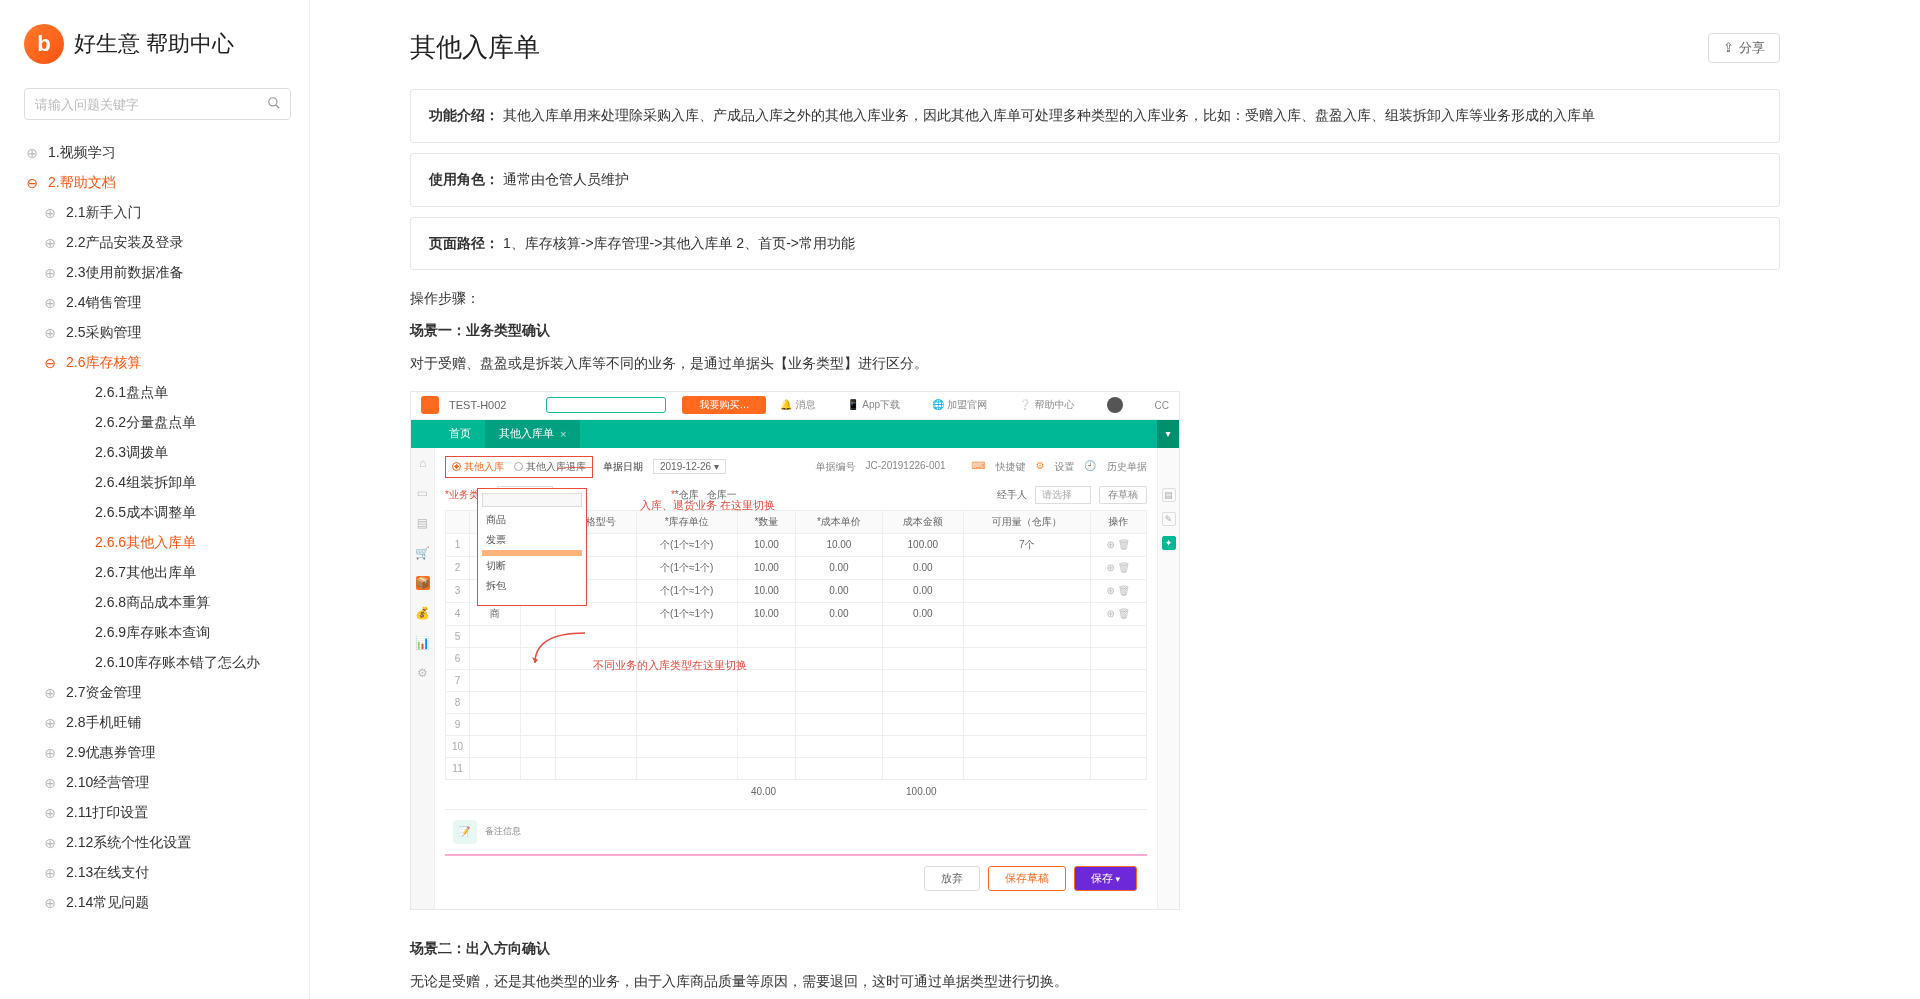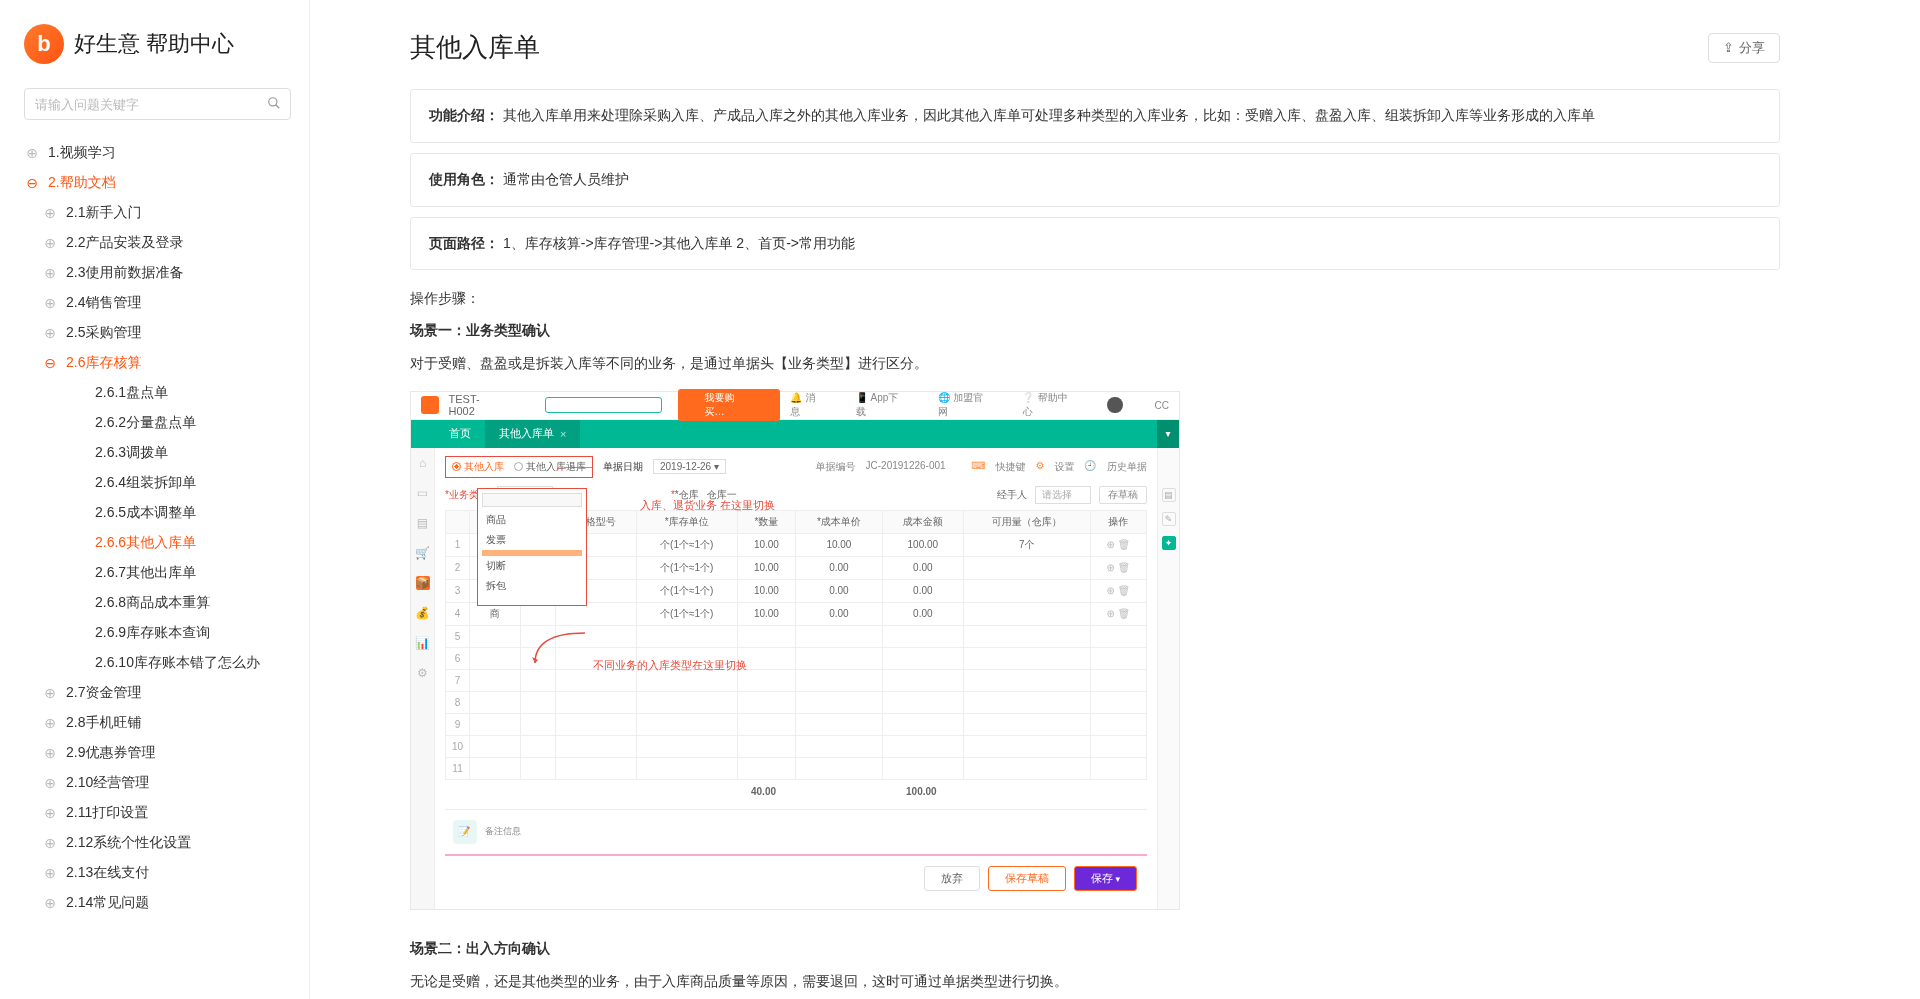--- a/index.html
+++ b/index.html
@@ -29,21 +29,21 @@
 .info-box { border: 1px solid #e8e8e8; border-radius: 3px; padding: 14px 18px; margin-bottom: 10px; font-size: 14px; color: #333; line-height: 1.7; }
 .info-label { font-weight: 600; margin-right: 4px; }
 .section-label { font-size: 14px; margin: 20px 0 14px 0; }
 .scene-title { font-size: 14px; font-weight: 600; margin: 14px 0 10px 0; }
 .body-text { font-size: 14px; line-height: 1.9; margin-bottom: 8px; }
 .screenshot { width: 770px; border: 1px solid #e8e8e8; margin: 14px 0 30px 0; font-size: 10px; background: #fff; }
 .ss-top { height: 28px; background: #fff; display: flex; align-items: center; padding: 0 10px; gap: 10px; border-bottom: 1px solid #eee; }
 .ss-logo { width: 18px; height: 18px; border-radius: 3px; background: #ff6a1f; }
 .ss-title { color: #666; font-size: 11px; }
 .ss-search { width: 120px; height: 16px; border: 1px solid #1abc9c; border-radius: 3px; margin-left: 30px; }
-.ss-orange-btn { background: #ff6a1f; color: #fff; padding: 2px 27px; border-radius: 3px; font-size: 10px; margin-left: 6px; }
+.ss-orange-btn { background: #ff6a1f; color: #fff; padding: 2px 17px; border-radius: 3px; font-size: 10px; margin-left: 6px; }
 .ss-top-right { margin-left: auto; display: flex; gap: 32px; color: #888; align-items: center; }
 .ss-avatar { width: 16px; height: 16px; border-radius: 50%; background: #555; }
 .ss-tabs { height: 28px; background: #00b894; display: flex; align-items: center; padding-left: 24px; gap: 0; }
 .ss-tab { padding: 0 14px; height: 28px; display: flex; align-items: center; color: #fff; font-size: 11px; }
 .ss-tab.dark { background: #00a080; }
 .ss-tab .x { margin-left: 6px; opacity: .7; }
 .ss-tabs-right { margin-left: auto; width: 22px; height: 28px; background: #009070; color: #fff; display: flex; align-items: center; justify-content: center; }
 .ss-body { display: flex; }
 .ss-left { width: 24px; background: #f7f7f7; border-right: 1px solid #eee; display: flex; flex-direction: column; align-items: center; padding-top: 8px; gap: 16px; }
 .ss-left-ico { width: 14px; height: 14px; color: #bbb; display: flex; align-items: center; justify-content: center; font-size: 12px; }
@@ -69,21 +69,21 @@
 .red-arrow2 { position: absolute; left: 95px; top: 180px; width: 60px; height: 40px; }
 .red-arrow2 svg { overflow: visible; }
 .red-note2 { color: #e74c3c; font-size: 11px; position: absolute; left: 158px; top: 210px; }
 .ss-row2-right { margin-left: auto; display: flex; gap: 8px; align-items: center; }
 .ss-mini-btn { border: 1px solid #ddd; padding: 1px 8px; color: #888; border-radius: 2px; }
 .ss-table { width: 100%; border-collapse: collapse; margin-top: 4px; }
 .ss-table th, .ss-table td { border: 1px solid #eee; padding: 4px 6px; font-size: 10px; color: #666; text-align: center; height: 22px; }
 .ss-table th { background: #fafafa; font-weight: normal; }
 .ss-table td.num { width: 24px; color: #aaa; }
 .th-orange { background: #ff8a3a !important; color: #fff !important; }
-.ss-table-foot { display: flex; padding: 6px; font-size: 10px; color: #666; font-weight: bold; }
+.ss-table-foot { display: flex; padding: 6px; font-size: 10px; color: #666; }
 .ss-table-foot .v1 { margin-left: 300px; }
 .ss-table-foot .v2 { margin-left: 130px; }
 .ss-remark-row { display: flex; align-items: center; gap: 8px; padding: 10px 8px; border-top: 1px solid #eee; margin-top: 6px; }
 .ss-remark-ico { width: 24px; height: 24px; background: #e8f7f3; border-radius: 4px; display: flex; align-items: center; justify-content: center; color: #00b894; }
 .ss-remark-input { flex: 1; border: 1px solid #eee; height: 22px; padding: 0 8px; color: #bbb; font-size: 10px; }
 .ss-footer { display: flex; justify-content: flex-end; gap: 8px; padding: 10px; border-top: 2px solid #f9a8d4; }
 .ss-btn { padding: 4px 16px; font-size: 11px; border-radius: 3px; border: 1px solid #ddd; background: #fff; color: #666; }
 .ss-btn.outline-orange { border-color: #ff6a1f; color: #ff6a1f; }
 .ss-btn.fill-orange { background: #6d28d9; color: #fff; border-color: #ff6a1f; }
 .ss-btn.fill-orange::after { content: " ▾"; font-size: 9px; }

